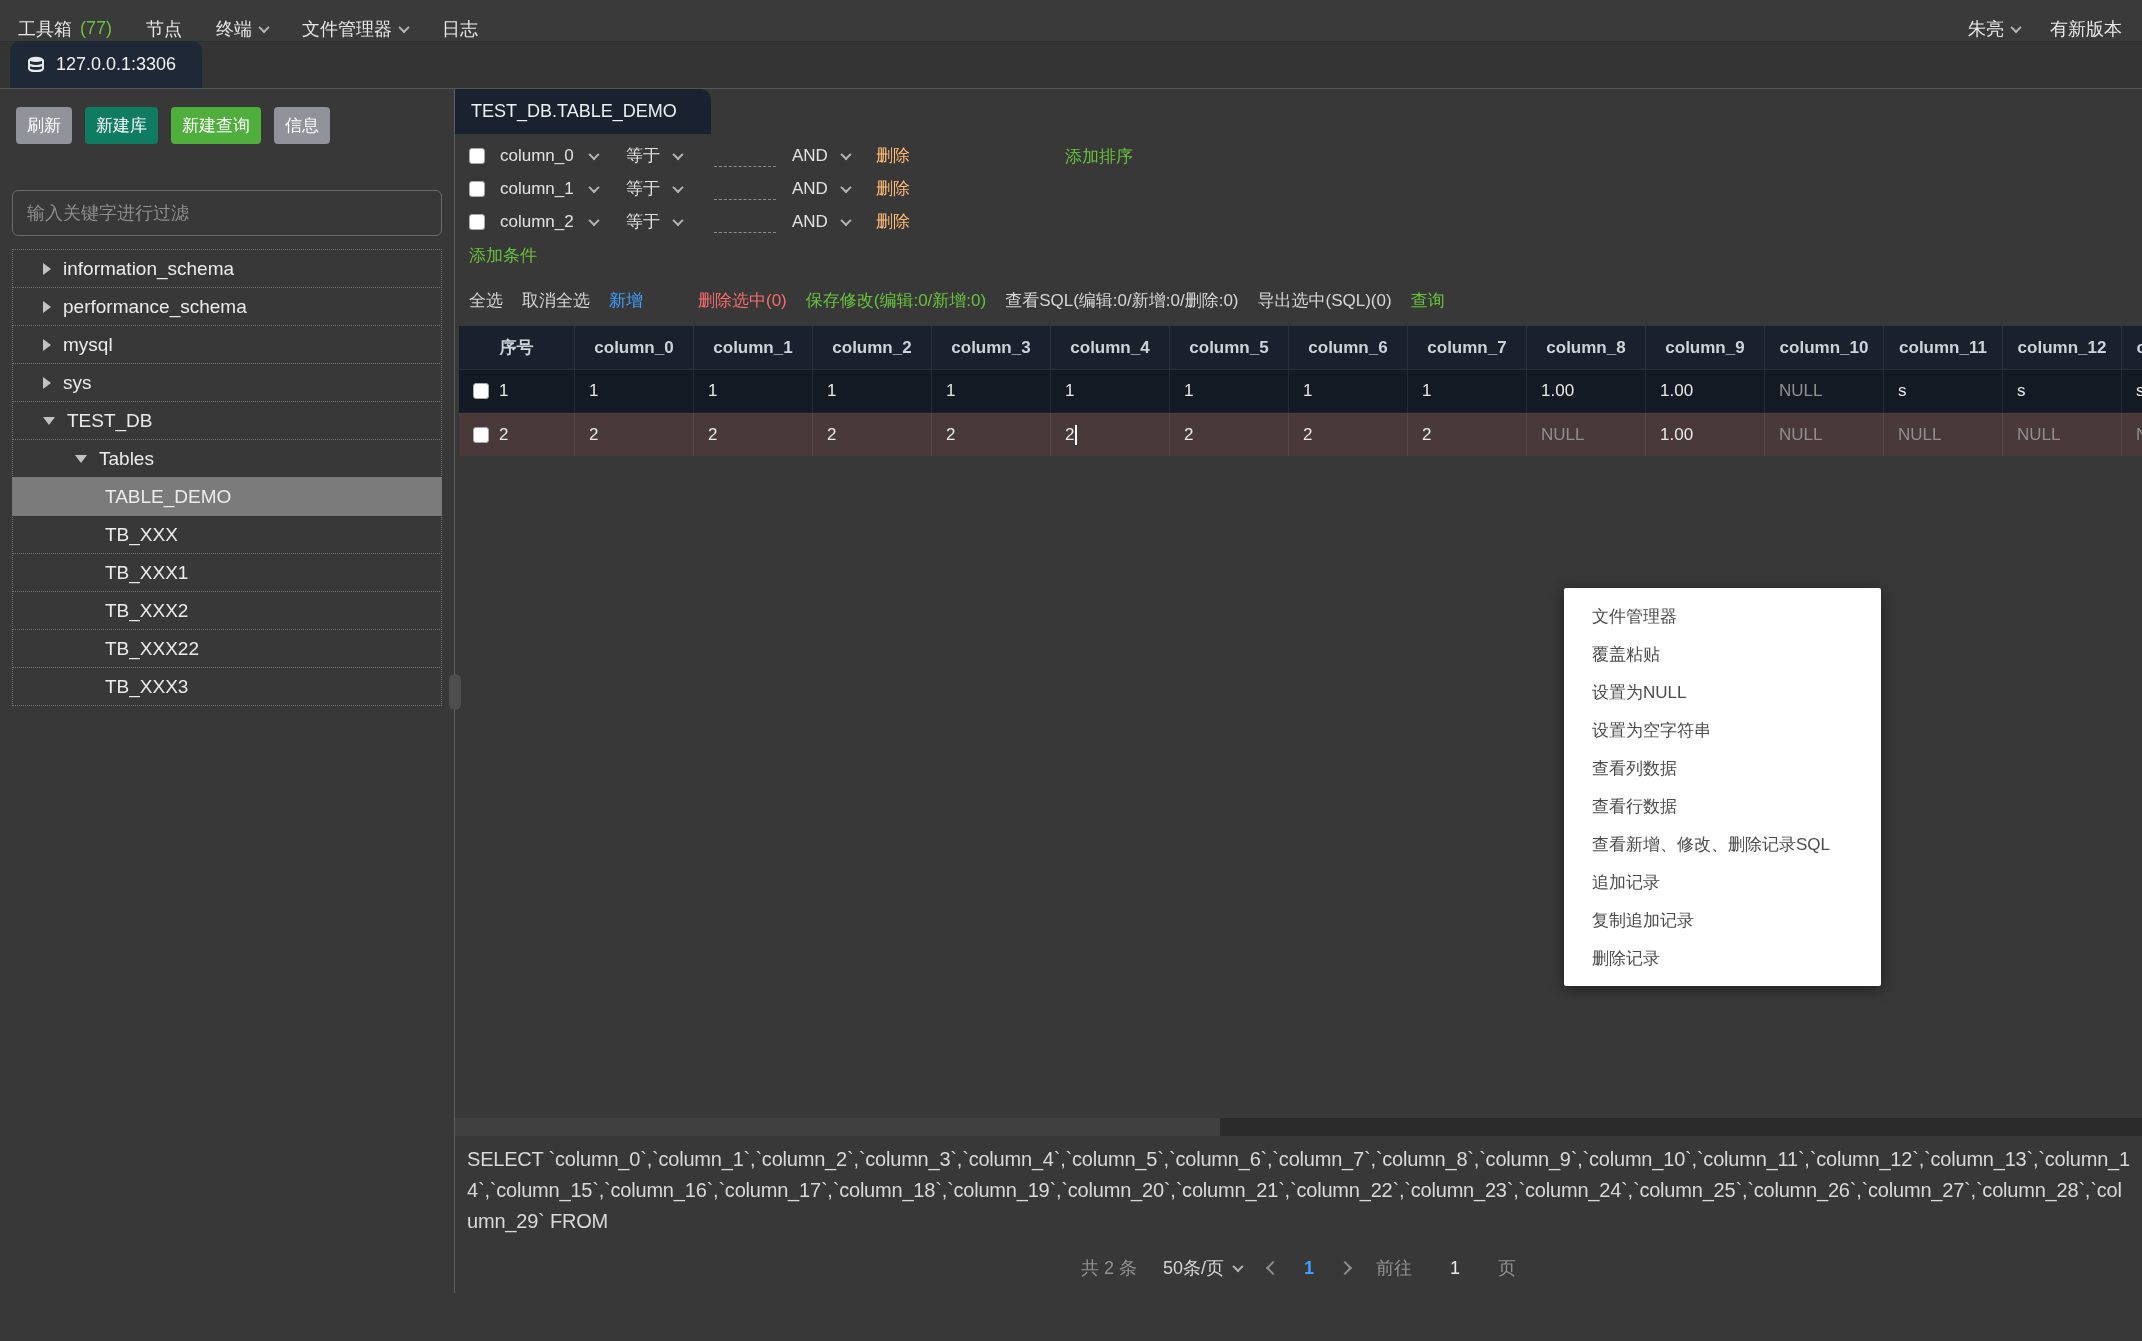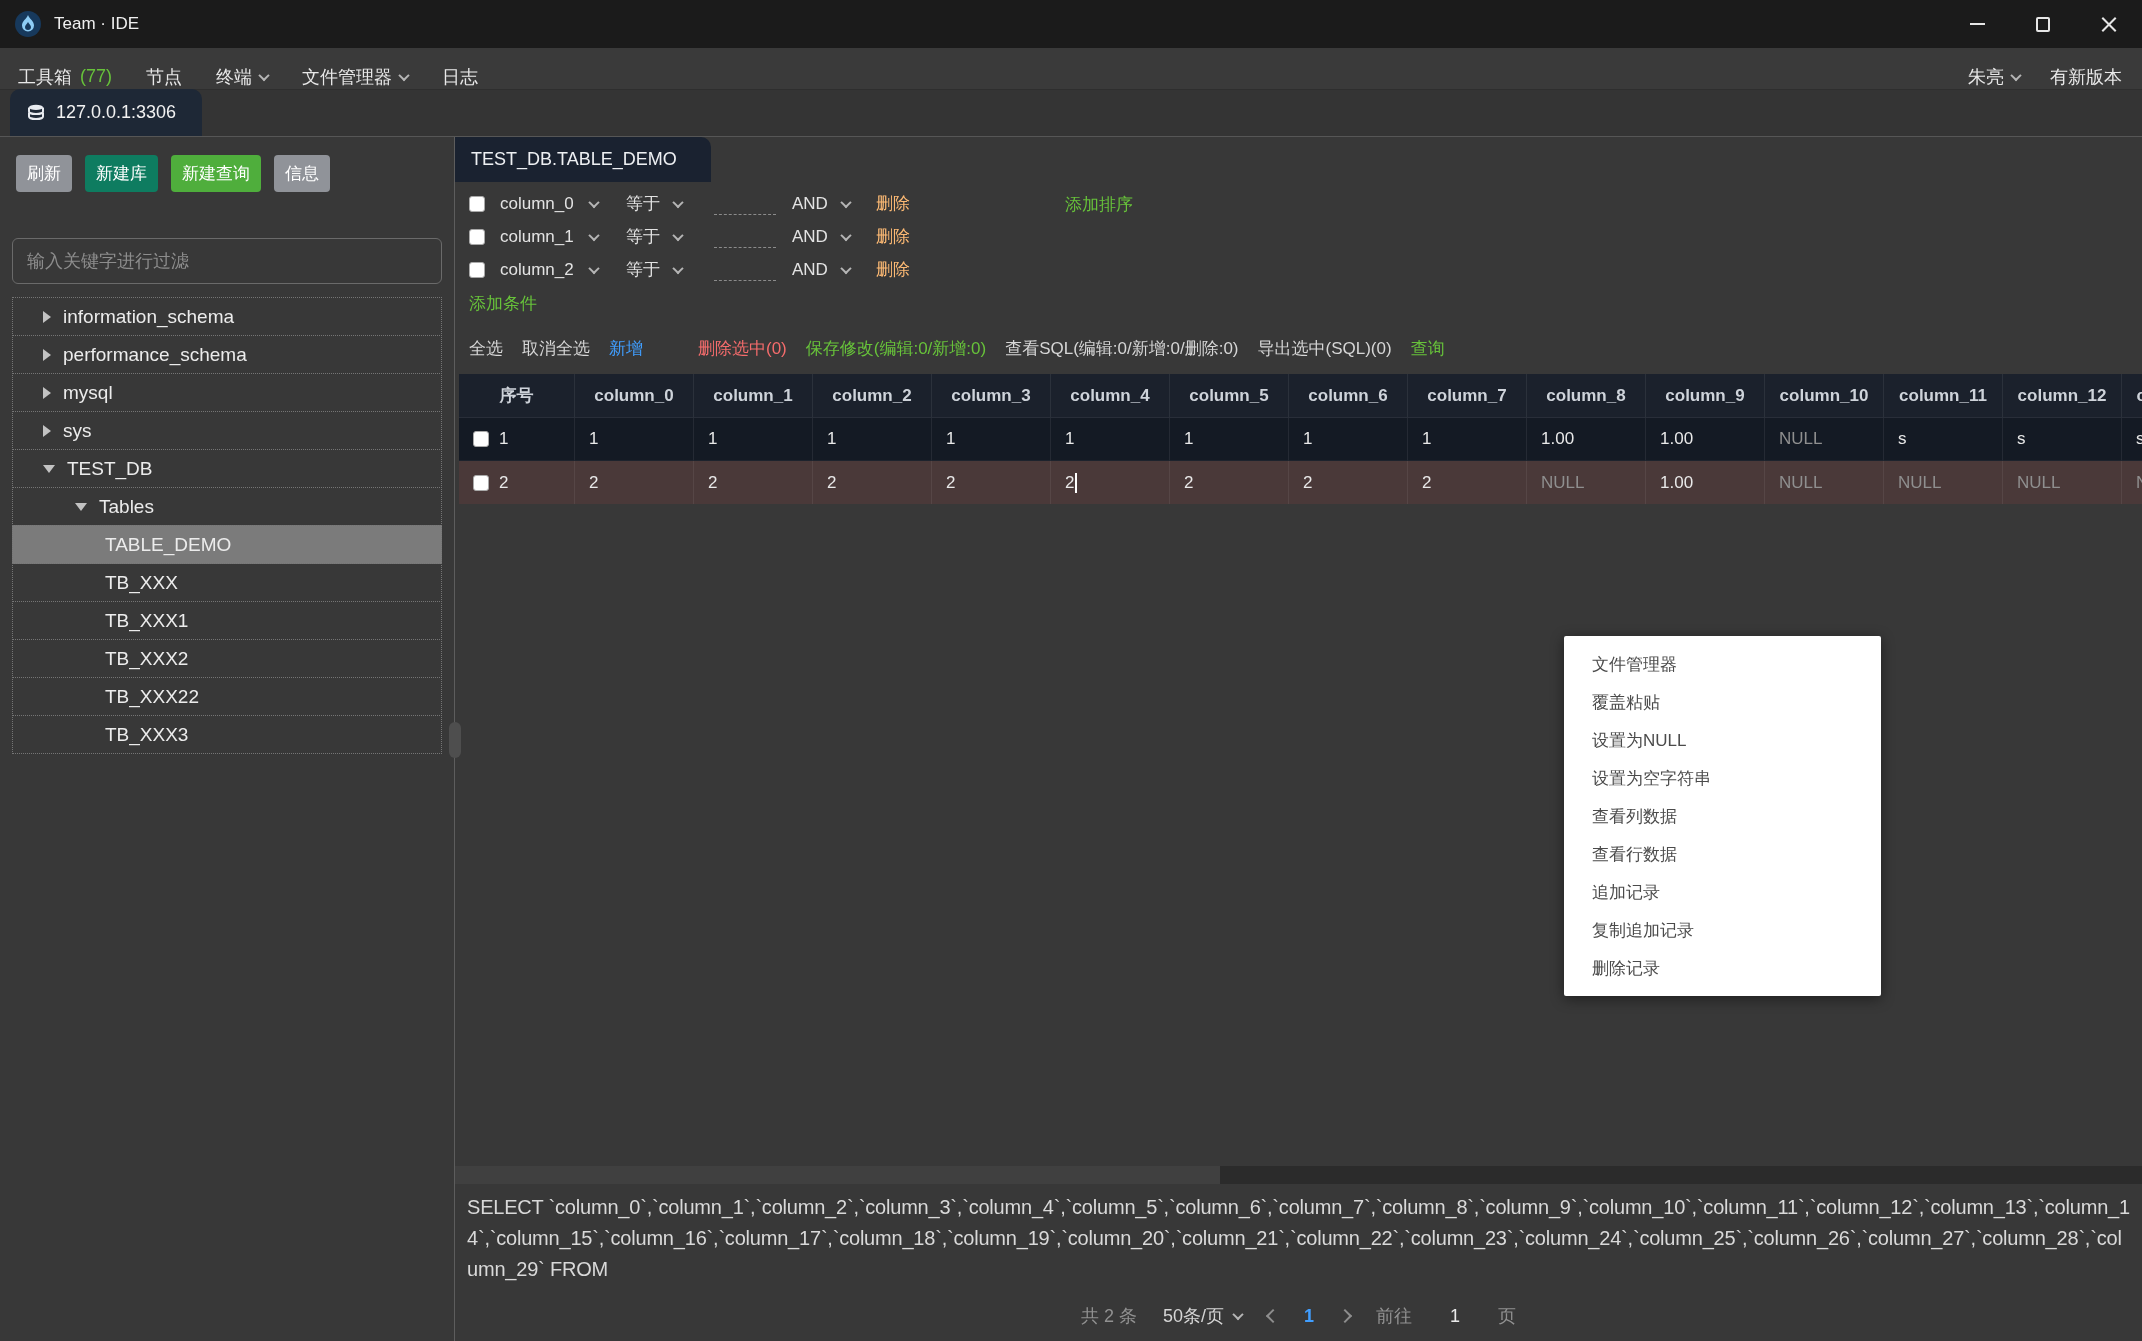--- a/index.html
+++ b/index.html
@@ -103,39 +103,20 @@
 
   
   .ctx { position:absolute; left:1109px; top:499px; width:317px; background:#ffffff; border-radius:2px; box-shadow:0 3px 14px rgba(0,0,0,.45); padding:9px 0; z-index:20; }
   .ctx-item { height:38px; display:flex; align-items:center; padding:0 28px; font-size:17px; color:#4b4b4b; cursor:pointer; white-space:nowrap; }
 </style>
 </head>
 <body>
 
 <div class="window">
 
-  <div class="titlebar">
-    <svg class="logo" viewBox="0 0 28 28">
-      <circle cx="14" cy="14" r="13" fill="#17395c"></circle>
-      <path d="M14 5 C15.5 9 20 11 20 15.5 A6 6 0 1 1 8 15.5 C8 11 12.5 9 14 5 Z" fill="#8ecdf5"></path>
-      <path d="M14 12 C14.8 14 17 15 17 17 a3 3 0 1 1 -6 0 c0-2 2.2-3 3-5 z" fill="#17395c"></path>
-    </svg>
-    <span class="app-title">Team · IDE</span>
-    <div class="win-controls">
-      <div class="win-btn">
-          <span class="ic-min"></span>
-        </div>
-      <div class="win-btn">
-          <span class="ic-max"></span>
-        </div>
-      <div class="win-btn">
-          <span class="ic-close"></span>
-        </div>
-    </div>
-  </div>
 
   <div class="menubar">
     <div class="left">
       <span class="menu-item">
           <span>工具箱</span>
           <span class="badge-green">(77)</span>
         </span>
       <span class="menu-item">
           <span>节点</span>
         </span>
@@ -371,20 +352,21 @@
         <span>页</span>
       </div>
 
       <div class="ctx">
         <div class="ctx-item">文件管理器</div>
         <div class="ctx-item">覆盖粘贴</div>
         <div class="ctx-item">设置为NULL</div>
         <div class="ctx-item">设置为空字符串</div>
         <div class="ctx-item">查看列数据</div>
         <div class="ctx-item">查看行数据</div>
+        <div class="ctx-item">查看新增、修改、删除记录SQL</div>
         <div class="ctx-item">追加记录</div>
         <div class="ctx-item">复制追加记录</div>
         <div class="ctx-item">删除记录</div>
       </div>
 
     </div>
   </div>
 </div>
 
 </body></html>

